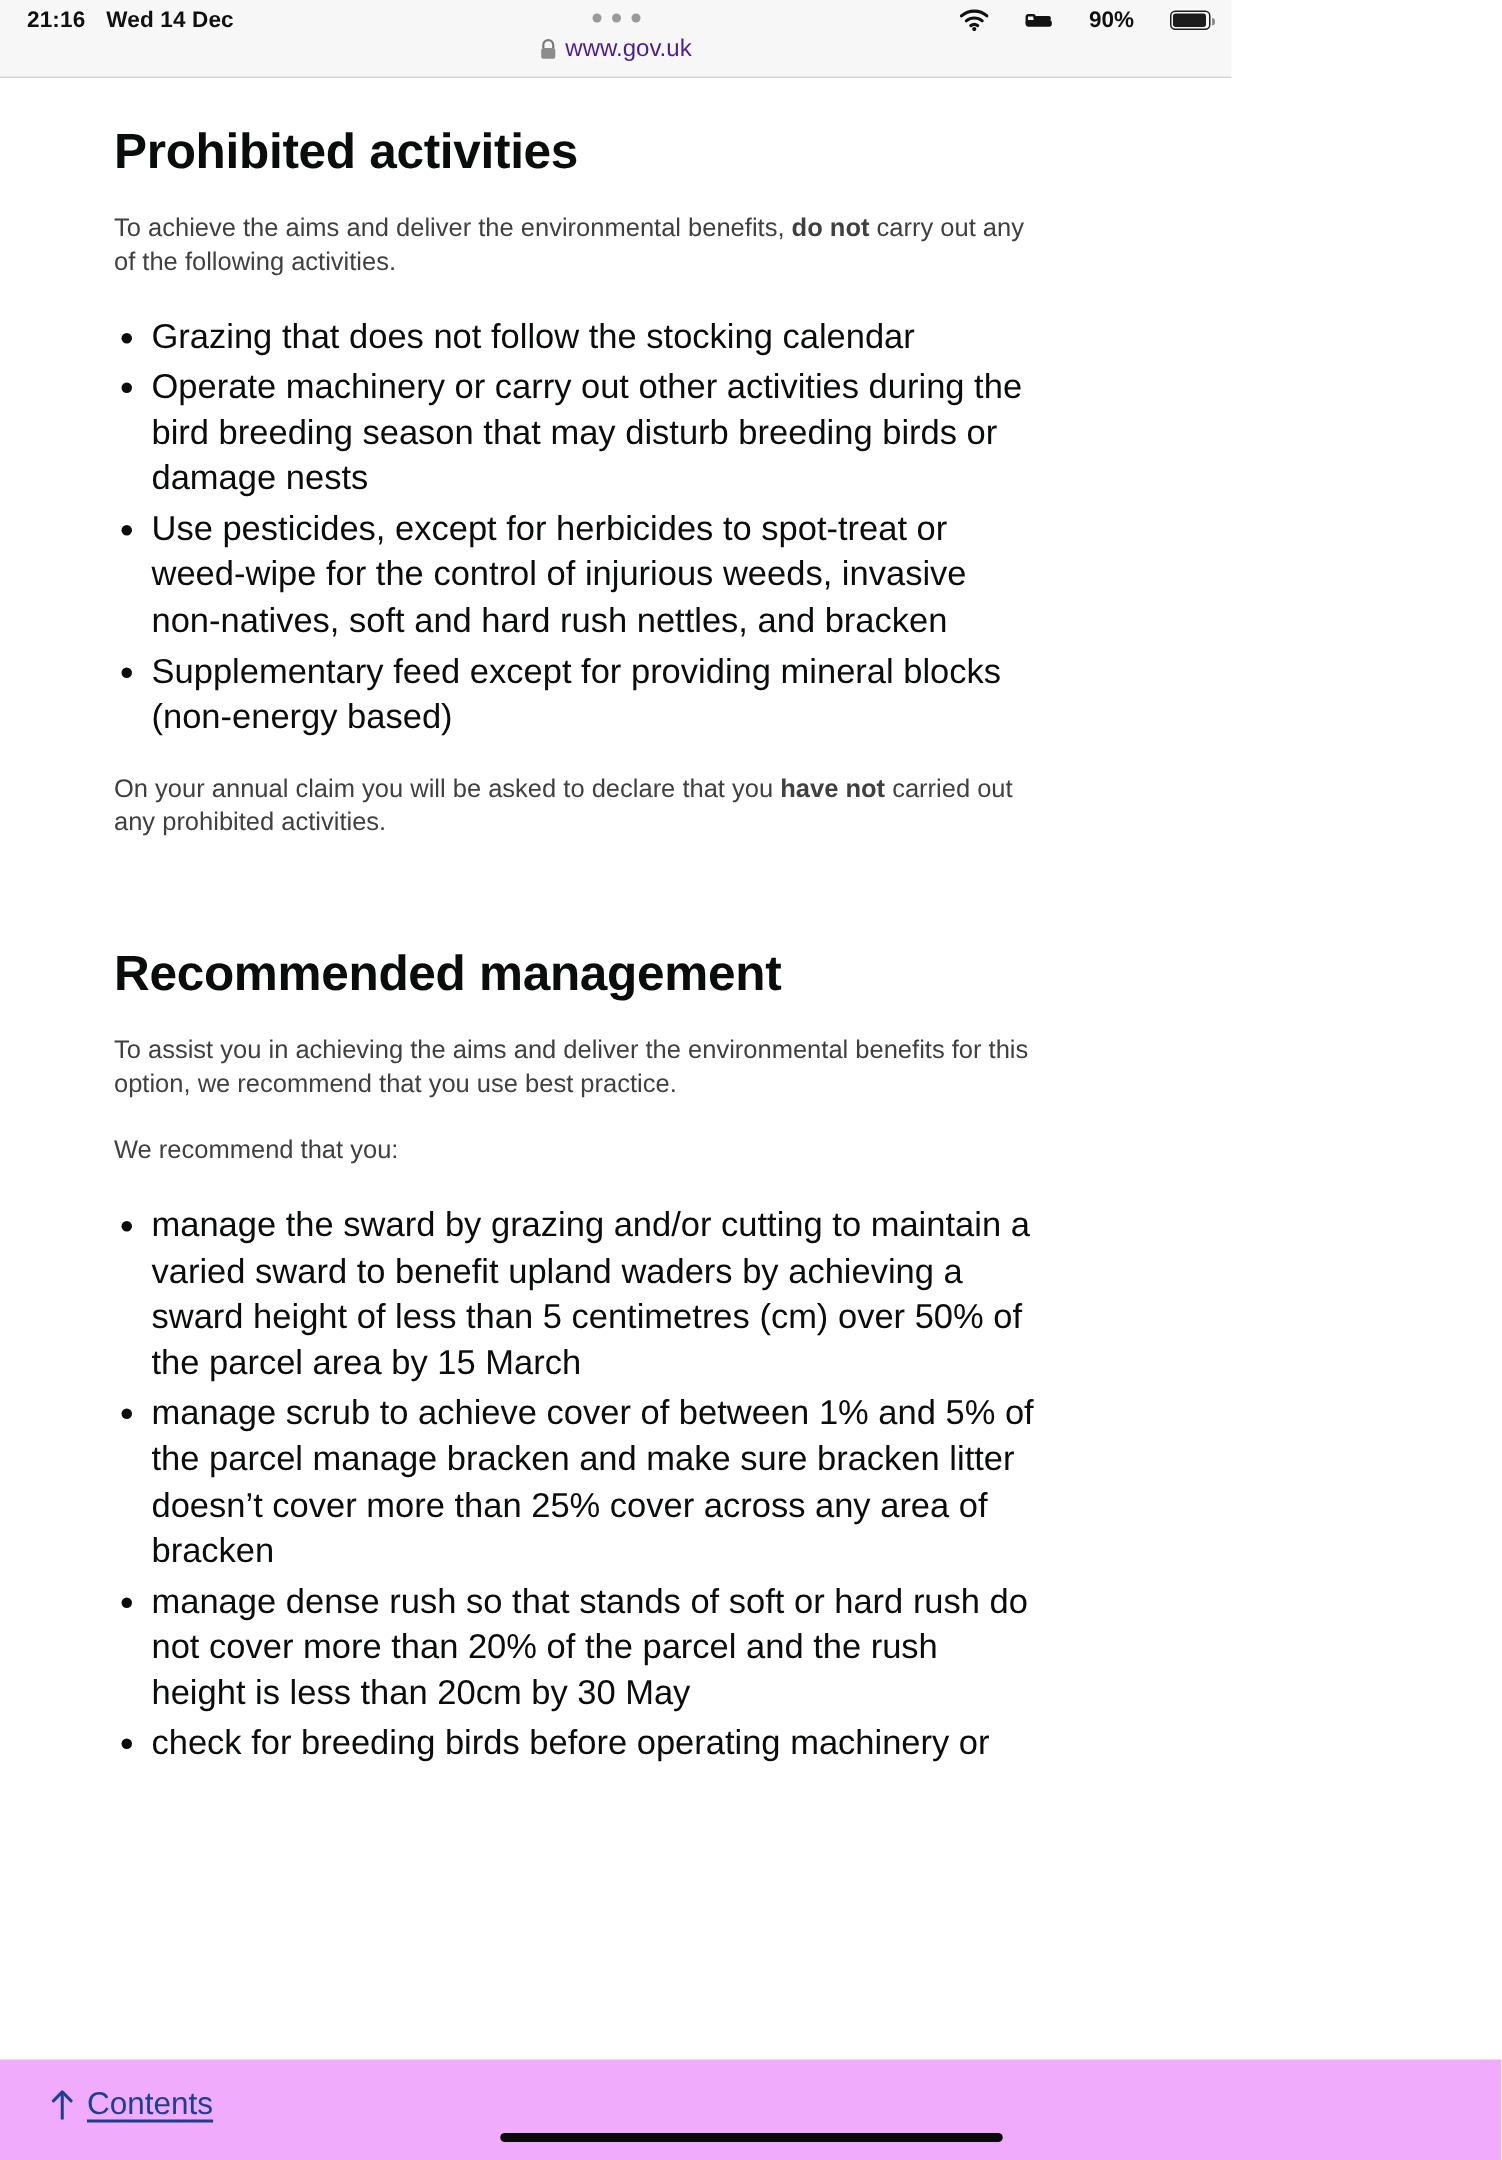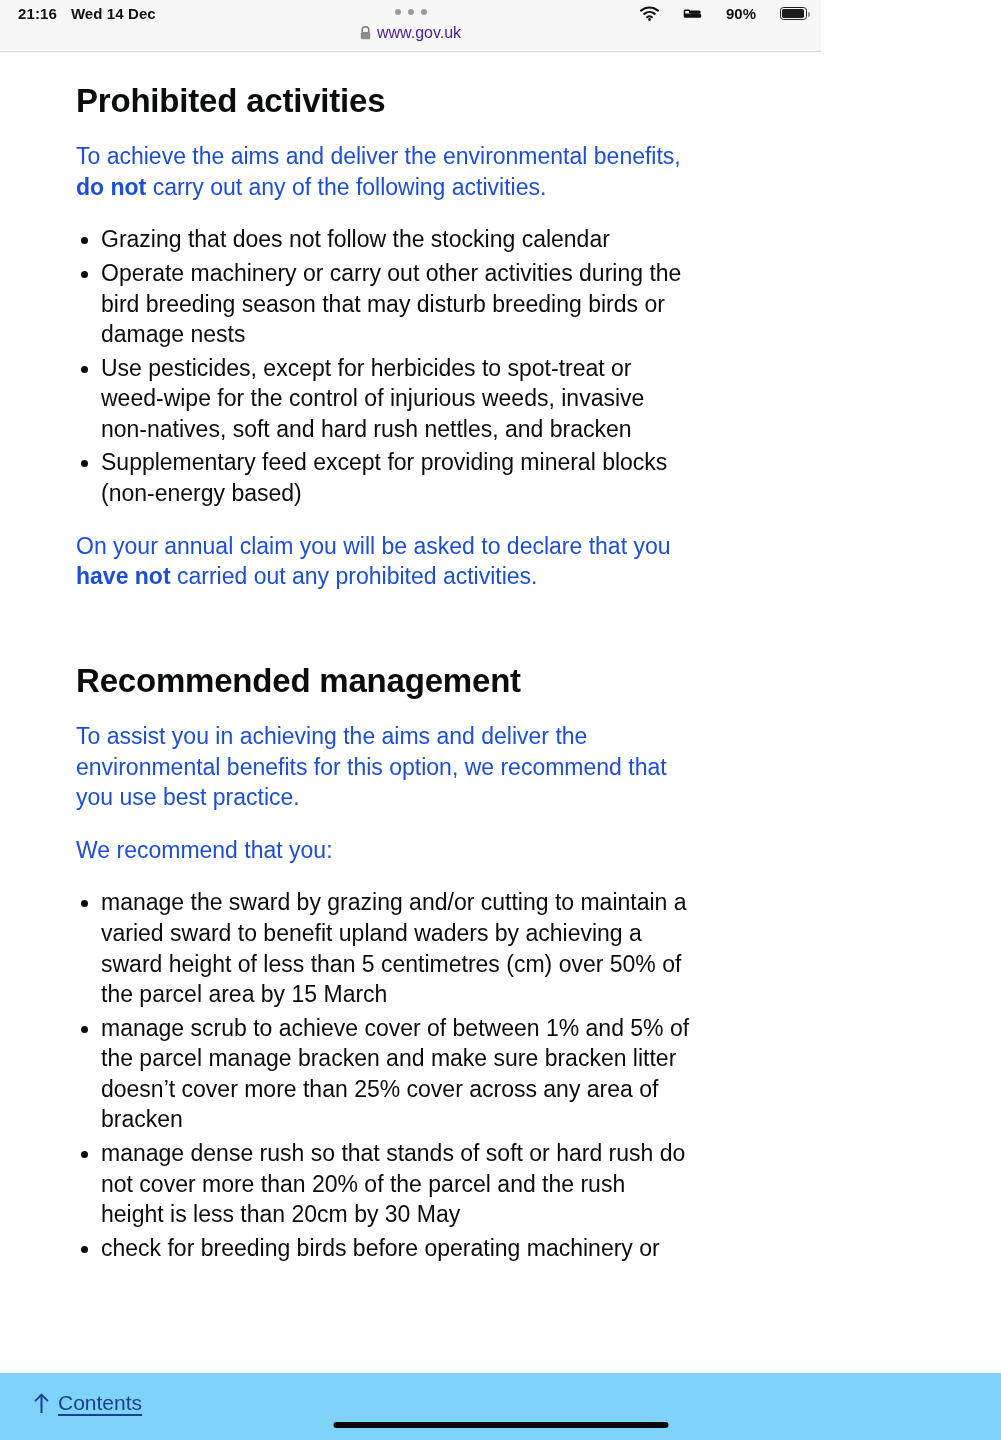--- a/index.html
+++ b/index.html
@@ -128,23 +128,23 @@
     font-size: 33px;
     line-height: 1.13;
     font-weight: 700;
     color: #0b0c0c;
     letter-spacing: -0.2px;
   }
   h2.h-prohibited { margin-top: 30px; }
   h2.h-recommended { margin-top: 70px; }
 
   p.body-text {
-    font-size: 23px;
+    font-size: 17px;
     line-height: 1.33;
-    color: #1d4ed8;
+    color: #404040;
     margin-top: 22px;
     max-width: 615px;
   }
   p.body-text b { font-weight: 700; }
 
   ul.bullets {
     margin-top: 22px;
     list-style: none;
     max-width: 625px;
   }
@@ -165,21 +165,21 @@
     border-radius: 50%;
     background: #0b0c0c;
   }
 
   
   .bottom-bar {
     position: absolute;
     left: 0; bottom: 0;
     width: 1001px;
     height: 67px;
-    background: #7dd3fc;
+    background: #f0abfc;
   }
 
   .contents-link {
     position: absolute;
     left: 34px;
     top: 18px;
     display: flex;
     align-items: center;
     gap: 9px;
     text-decoration: none;

